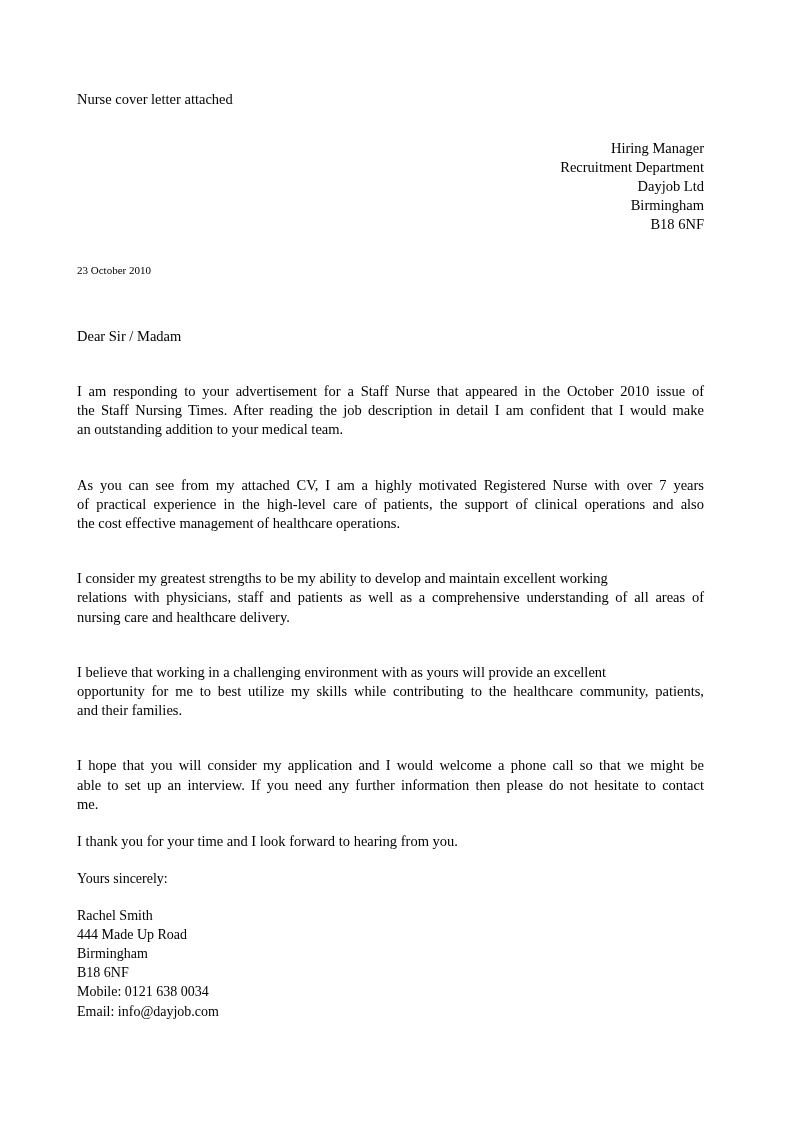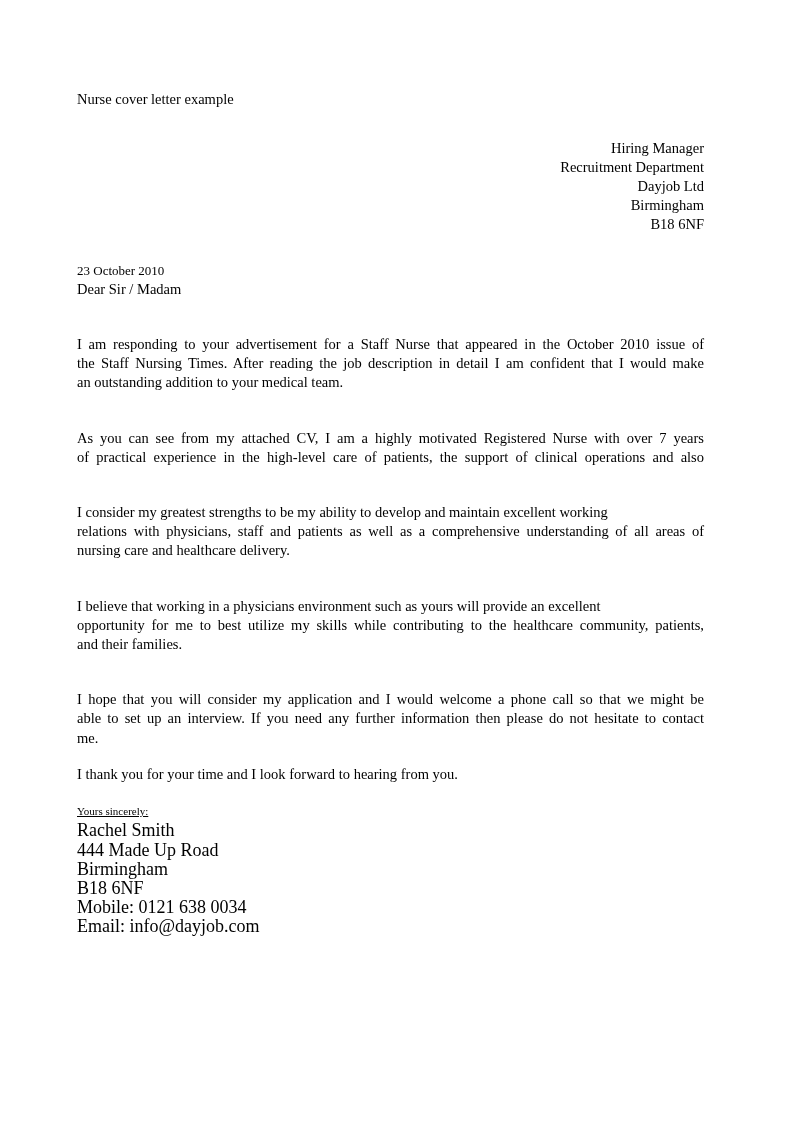--- a/index.html
+++ b/index.html
@@ -32,22 +32,23 @@
   .title {
     font-size: 14.5px;
     line-height: 19px;
     margin-bottom: 30px;
   }
   .address-block {
     margin-bottom: 27px;
     text-align: right;
   }
   .date {
-    font-size: 13px;
+    font-size: 11px;
     line-height: 19px;
+    margin-bottom: 47px;
   }
   .salutation {
     font-size: 14.5px;
     line-height: 19px;
     margin-bottom: 25px;
   }
   .para {
     font-size: 14.5px;
     line-height: 19.2px;
     text-align: justify;
@@ -63,36 +64,36 @@
   
   .para .brk.stretch {
     text-align-last: justify;
   }
   .closing-thanks {
     font-size: 14.5px;
     line-height: 19px;
     margin-bottom: 18px;
   }
   .closing-sincerely {
-    font-size: 11px;
+    font-size: 14px;
     line-height: 19px;
-    text-decoration: underline;
+    margin-bottom: 18px;
   }
   .signature-block .line {
-    font-size: 18px;
+    font-size: 14px;
     line-height: 19.2px;
   }
 </style>
 </head>
 <body>
 
 <div class="page">
   <div class="letter">
 
-    <div class="title">Nurse cover letter example</div>
+    <div class="title">Nurse cover letter attached</div>
 
     <div class="address-block">
       <div class="line">Hiring Manager</div>
       <div class="line">Recruitment Department</div>
       <div class="line">Dayjob Ltd</div>
       <div class="line">Birmingham</div>
       <div class="line">B18 6NF</div>
     </div>
 
     <div class="date">23 October 2010</div>
@@ -101,30 +102,31 @@
 
     <div class="para">
       <span class="brk stretch">I am responding to your advertisement for a Staff Nurse that appeared in the October 2010 issue of</span>
       <span class="brk stretch">the Staff Nursing Times. After reading the job description in detail I am confident that I would make</span>
       <span class="brk">an outstanding addition to your medical team.</span>
     </div>
 
     <div class="para">
       <span class="brk stretch">As you can see from my attached CV, I am a highly motivated Registered Nurse with over 7 years</span>
       <span class="brk stretch">of practical experience in the high-level care of patients, the support of clinical operations and also</span>
+      <span class="brk">the cost effective management of healthcare operations.</span>
     </div>
 
     <div class="para">
       <span class="brk">I consider my greatest strengths to be my ability to develop and maintain excellent working</span>
       <span class="brk stretch">relations with physicians, staff and patients as well as a comprehensive understanding of all areas of</span>
       <span class="brk">nursing care and healthcare delivery.</span>
     </div>
 
     <div class="para">
-      <span class="brk">I believe that working in a physicians environment such as yours will provide an excellent</span>
+      <span class="brk">I believe that working in a challenging environment with as yours will provide an excellent</span>
       <span class="brk stretch">opportunity for me to best utilize my skills while contributing to the healthcare community, patients,</span>
       <span class="brk">and their families.</span>
     </div>
 
     <div class="para">
       <span class="brk stretch">I hope that you will consider my application and I would welcome a phone call so that we might be</span>
       <span class="brk stretch">able to set up an interview. If you need any further information then please do not hesitate to contact</span>
       <span class="brk">me.</span>
     </div>
 

